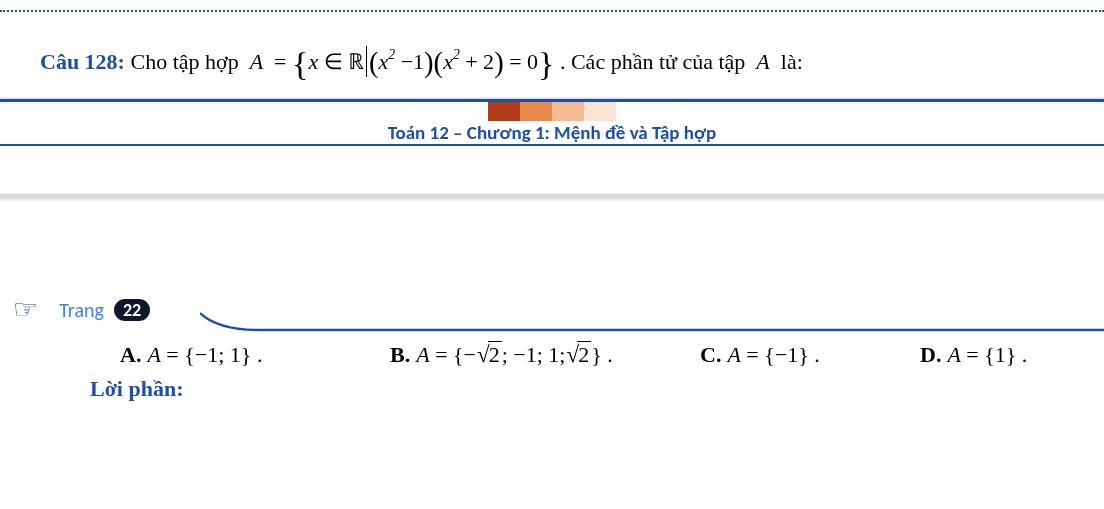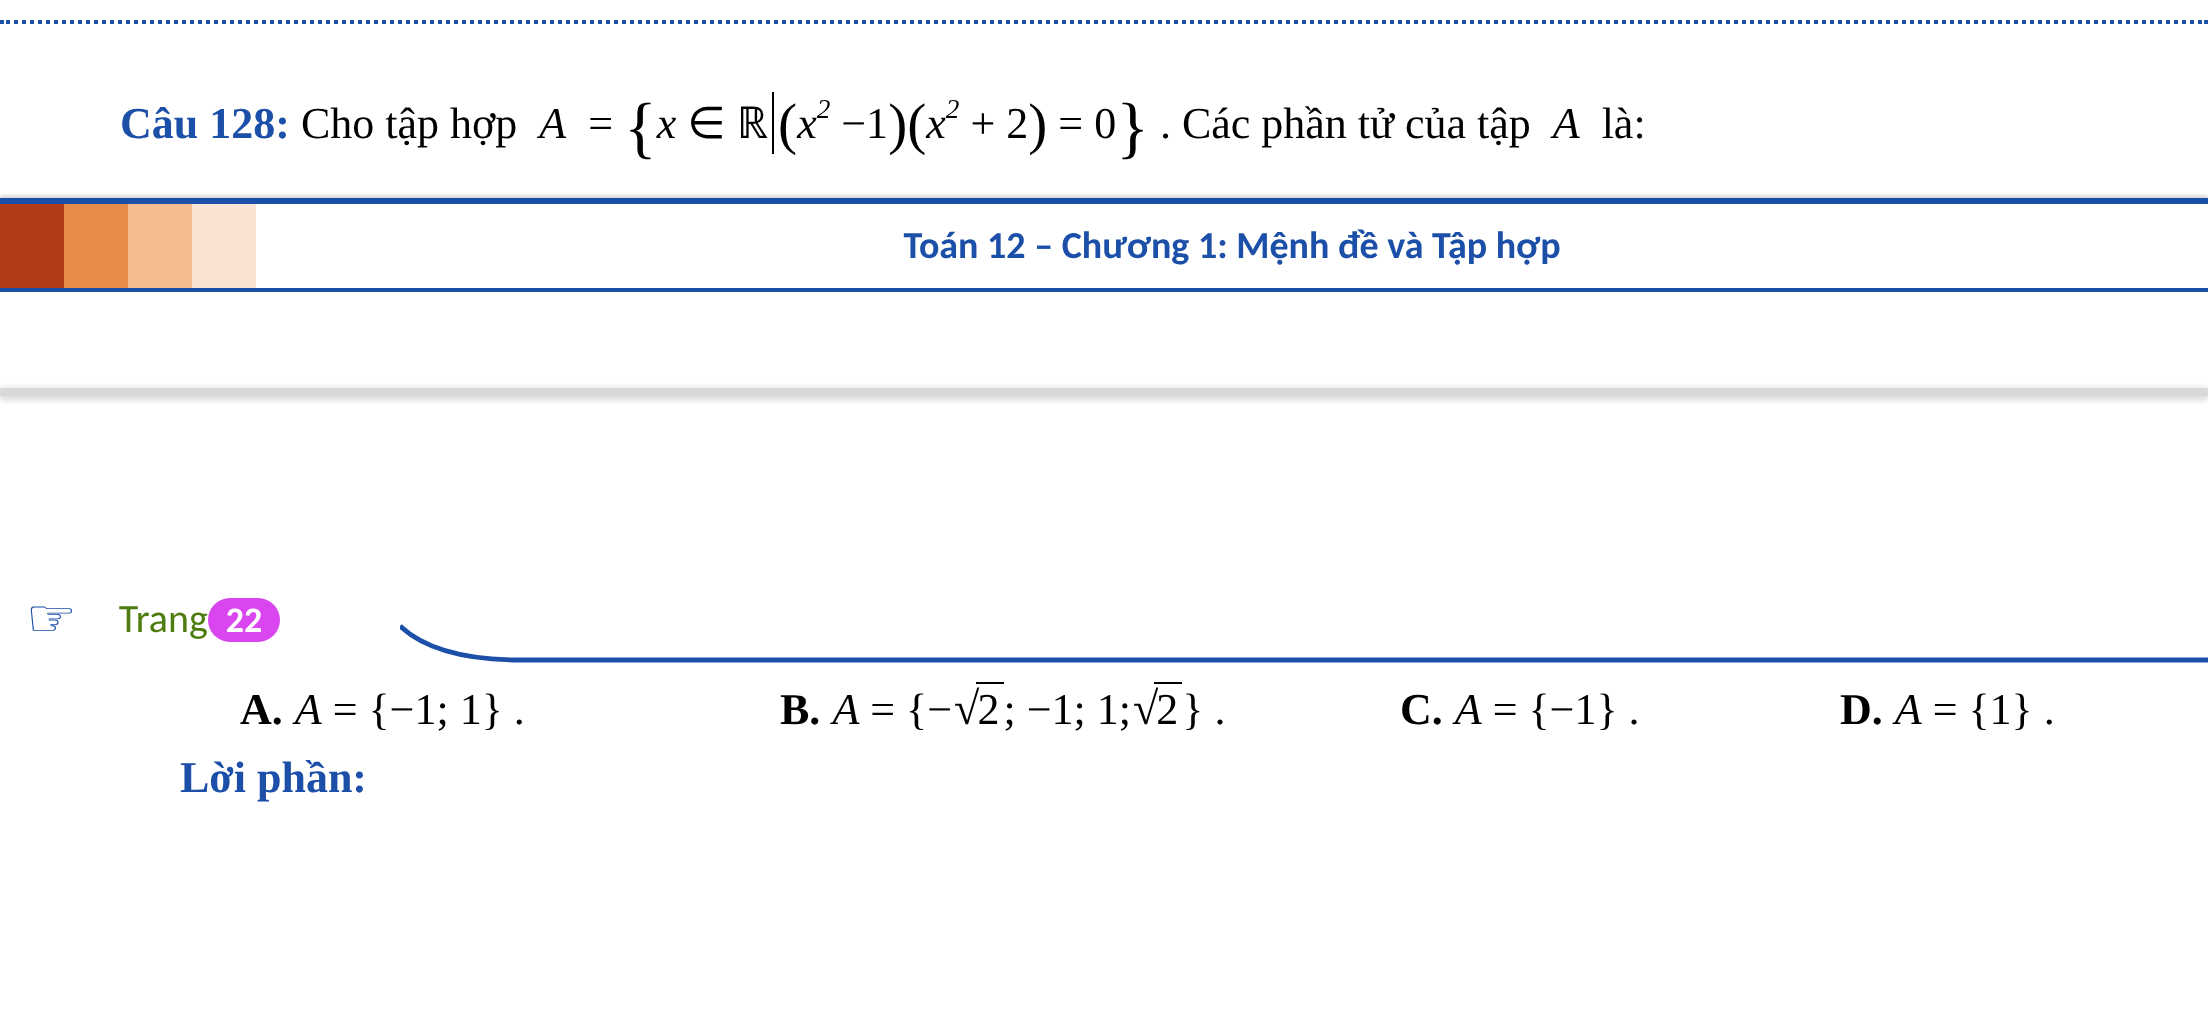--- a/index.html
+++ b/index.html
@@ -10,21 +10,21 @@
     background:#fff;
     width:1104px;
   }
 
   .dotted-rule {
     border-top:2px dotted #1b4fa8;
     margin:10px 0 24px 0;
   }
 
   .question-block {
-    padding:0 80px 20px 60px;
+    padding:0 80px 20px 40px;
     line-height:1.6;
     margin-top:32px;
   }
   .q-number { color:#1b4fa8; font-weight:bold; }
 
   
   .math-i { font-style:italic; font-family:"Times New Roman", serif; }
   .bbR { font-family:"Cambria Math","Times New Roman",serif; }
   .sup { font-size:0.62em; vertical-align:0.75em; line-height:0; font-style: italic;}
   .big-brace { font-size:1.55em; vertical-align:-0.18em; line-height:0; }
@@ -33,20 +33,21 @@
 
   
   .banner-wrap { }
   .banner-line-top { height:3px; background:#1b4fa8; box-shadow:0 -1px 2px rgba(0,0,0,0.2);}
   .banner-line-bot { height:2px; background:#1b4fa8; }
   .banner {
     display:flex;
     align-items:center;
     height:42px;
     background:#fff;
+    flex-direction:column;
   }
   .swatches { display:flex; height:100%; }
   .sw { width:32px; height:100%; }
   .chapter-title {
     flex:1;
     text-align:center;
     color:#1b4fa8;
     font-family:"Calibri","Segoe UI",sans-serif;
     font-weight:bold;
     font-size:19px;
@@ -68,26 +69,27 @@
     padding-left:14px;
     margin-bottom:8px;
   }
   .hand-icon {
     color:#1b4fa8;
     font-size:26px;
     margin-right:22px;
     transform:scaleX(1.1);
   }
   .page-word {
-    color:#4d7c0f;
+    color:#3b82f6;
     font-family:"Calibri","Segoe UI",sans-serif;
     font-size:20px;
+    margin-right:10px;
   }
   .page-badge {
-    background:#d946ef;
+    background:#0f172a;
     color:#fff;
     border-radius:12px;
     padding:1px 9px;
     font-family:"Calibri","Segoe UI",sans-serif;
     font-weight:bold;
     font-size:18px;
     line-height:20px;
     position:relative;
     z-index:2;
   }

